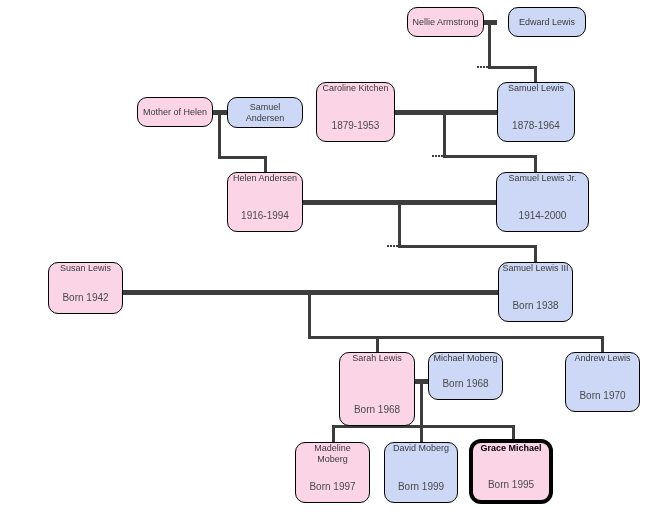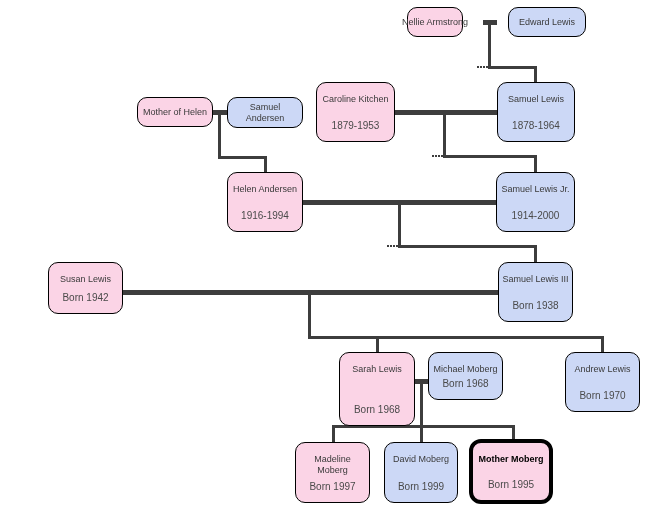--- a/index.html
+++ b/index.html
@@ -14,21 +14,21 @@
     --line:#3d3d3d;
   }
   .person{
     position:absolute;box-sizing:border-box;
     border:1.5px solid #000;border-radius:10px;
     display:flex;flex-direction:column;align-items:center;justify-content:center;
     text-align:center;z-index:2;
   }
   .person.female{background:var(--female);}
   .person.male{background:var(--male);}
-  .person.with-dates{justify-content:flex-start;padding-top:11px;}
+  .person.with-dates{justify-content:flex-start;padding-top:0;}
   .pname{
     font-size:9px;line-height:1.2;color:#3a3a3a;
     white-space:pre;display:block;
   }
   .pdates{
     position:absolute;left:0;right:0;bottom:10px;
     font-size:10px;color:#4a4a4a;text-align:center;
   }
   .person.highlighted{
     border:4px solid #000;border-radius:12px;
@@ -72,21 +72,21 @@
 <div class="line" style="left:376px;top:336px;width:3px;height:17px"></div>
 <div class="line" style="left:601px;top:336px;width:3px;height:17px"></div>
 
 <div class="line" style="left:414px;top:379px;width:15px;height:5px"></div>
 <div class="line" style="left:420px;top:381px;width:3px;height:46px"></div>
 <div class="line" style="left:332px;top:425px;width:182px;height:3px"></div>
 <div class="line" style="left:332px;top:425px;width:3px;height:18px"></div>
 <div class="line" style="left:420px;top:425px;width:3px;height:18px"></div>
 <div class="line" style="left:512px;top:425px;width:3px;height:16px"></div>
 
-<div class="person female" style="left:407px;top:7px;width:56px;height:30px">
+<div class="person female" style="left:407px;top:7px;width:77px;height:30px">
   <span class="pname">Nellie Armstrong</span>
 </div>
 <div class="person male" style="left:508px;top:7px;width:78px;height:30px">
   <span class="pname">Edward Lewis</span>
 </div>
 
 <div class="person female" style="left:137px;top:97px;width:76px;height:30px">
   <span class="pname">Mother of Helen</span>
 </div>
 <div class="person male" style="left:227px;top:97px;width:76px;height:31px">
@@ -100,21 +100,21 @@
 </div>
 <div class="person male with-dates" style="left:497px;top:82px;width:78px;height:60px">
   <span class="pname">Samuel Lewis</span>
   <span class="pdates">1878-1964</span>
 </div>
 
 <div class="person female with-dates" style="left:227px;top:172px;width:76px;height:60px">
   <span class="pname">Helen Andersen</span>
   <span class="pdates">1916-1994</span>
 </div>
-<div class="person male with-dates" style="left:496px;top:172px;width:79px;height:60px">
+<div class="person male with-dates" style="left:496px;top:172px;width:93px;height:60px">
   <span class="pname">Samuel Lewis Jr.</span>
   <span class="pdates">1914-2000</span>
 </div>
 
 <div class="person female with-dates" style="left:48px;top:262px;width:75px;height:52px">
   <span class="pname">Susan Lewis</span>
   <span class="pdates">Born 1942</span>
 </div>
 <div class="person male with-dates" style="left:498px;top:262px;width:75px;height:60px">
   <span class="pname">Samuel Lewis III</span>
@@ -137,15 +137,15 @@
 <div class="person female with-dates" style="left:295px;top:442px;width:75px;height:61px">
   <span class="pname">Madeline
 Moberg</span>
   <span class="pdates">Born 1997</span>
 </div>
 <div class="person male with-dates" style="left:384px;top:442px;width:74px;height:61px">
   <span class="pname">David Moberg</span>
   <span class="pdates">Born 1999</span>
 </div>
 <div class="person female with-dates highlighted" style="left:469px;top:439px;width:84px;height:65px">
-  <span class="pname">Mother Moberg</span>
+  <span class="pname">Grace Michael</span>
   <span class="pdates">Born 1995</span>
 </div>
 
 </body></html>

